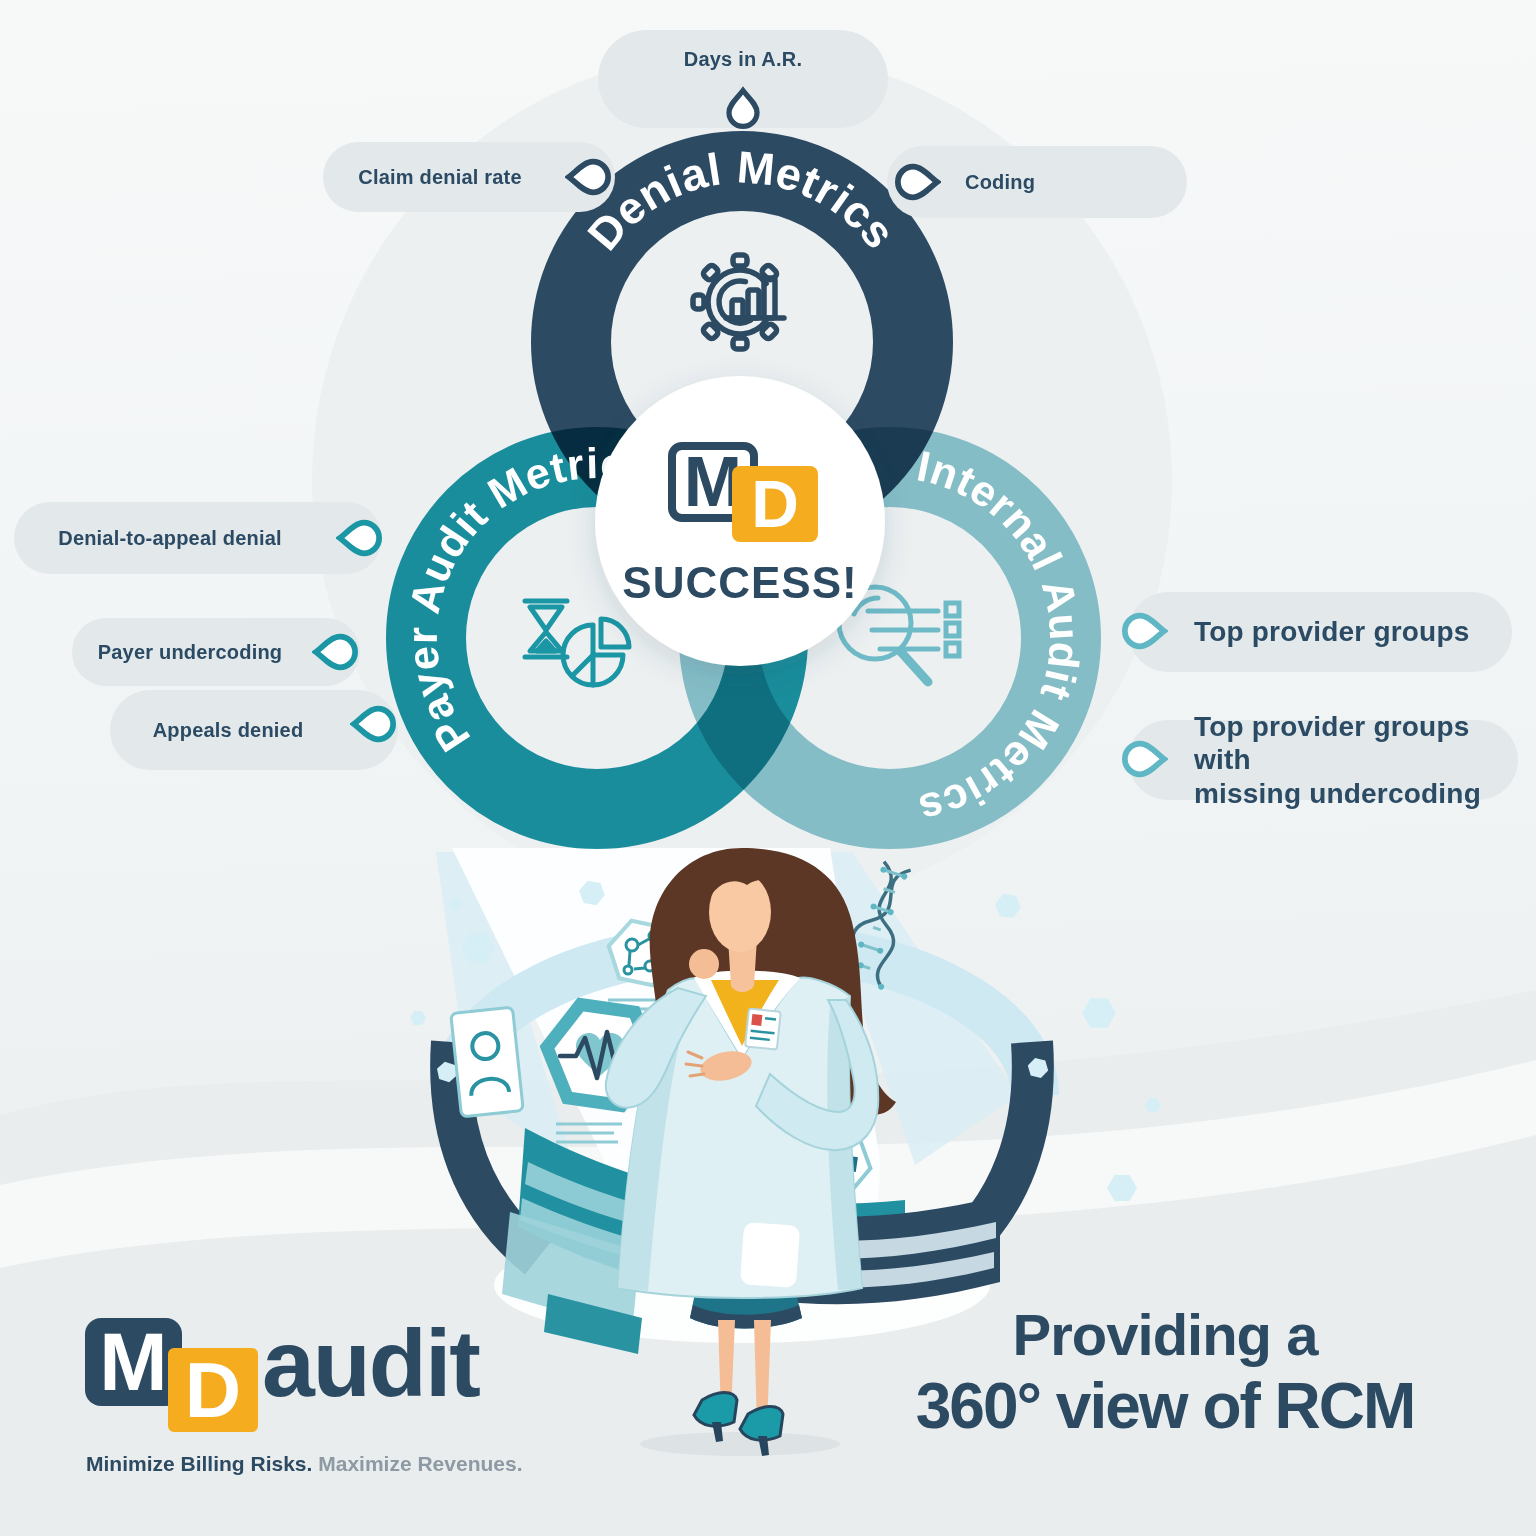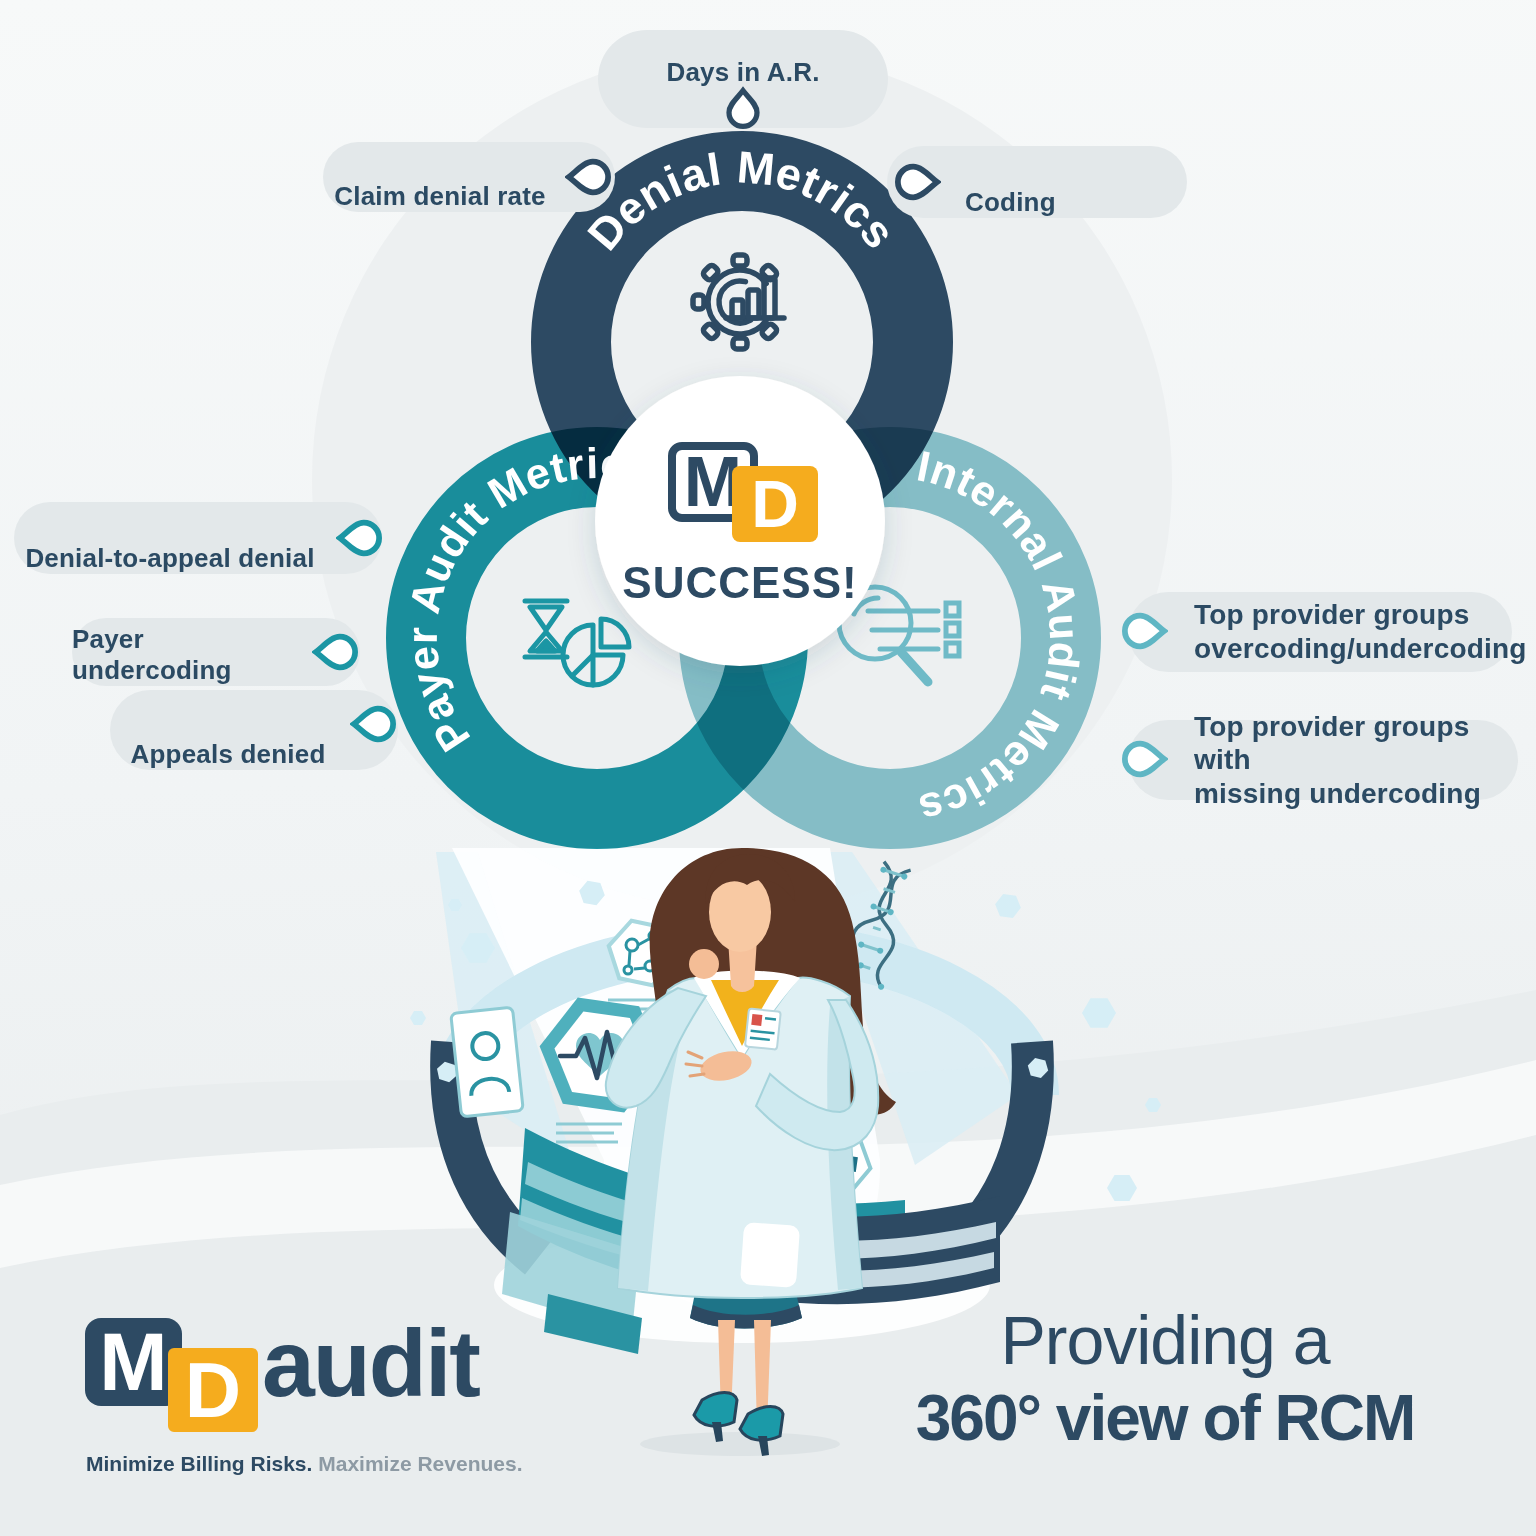--- a/index.html
+++ b/index.html
@@ -6,22 +6,22 @@
   body{
     width:1536px;height:1536px;position:relative;overflow:hidden;
     font-family:"Liberation Sans","DejaVu Sans",sans-serif;
     background:linear-gradient(178deg,#f7f9f9 0%,#f1f4f5 50%,#e8eced 100%);
   }
   #scene{position:absolute;left:0;top:0;z-index:1;}
 
   
   .pill{
     position:absolute;z-index:3;background:#e3e8ea;border-radius:60px;
-    display:flex;align-items:flex-end;color:#2b4a63;font-weight:bold;
-    font-size:26px;letter-spacing:.2px;box-sizing:border-box;
+    display:flex;align-items:center;color:#2b4a63;font-weight:bold;
+    font-size:20px;letter-spacing:.2px;box-sizing:border-box;
   }
   .pill .drop{position:absolute;width:46px;height:46px;}
   .drop svg{display:block;width:100%;height:100%;}
   .tip-left{transform:rotate(-90deg);}
   .tip-right{transform:rotate(90deg);}
 
   #pill-days{left:598px;top:30px;width:290px;height:98px;justify-content:center;padding-bottom:40px;}
   #pill-days .drop{left:50%;margin-left:-21px;bottom:-4px;width:42px;height:48px;}
   #pill-claim{left:323px;top:142px;width:292px;height:70px;justify-content:center;padding-right:58px;}
   #pill-claim .drop{right:4px;top:12px;}
@@ -74,21 +74,21 @@
   #logo-suffix{
     position:absolute;left:262px;top:1316px;z-index:4;
     color:#2d4a63;font-weight:bold;font-size:95px;letter-spacing:-2px;line-height:1;
   }
   #tagline{position:absolute;left:86px;top:1452px;z-index:4;font-size:21px;font-weight:bold;white-space:nowrap;}
   #tagline .t-bold{color:#2d4a63;}
   #tagline .t-light{color:#8d9aa4;}
 
   
   #headline{position:absolute;left:815px;top:1300px;width:700px;z-index:4;text-align:center;color:#2d4a63;}
-  #headline .h1line{font-size:68px;font-weight:400;letter-spacing:-1px;line-height:1.2;}
+  #headline .h1line{font-size:58px;font-weight:700;letter-spacing:-1px;line-height:1.2;}
   #headline .h2line{font-size:64px;font-weight:bold;letter-spacing:-2px;line-height:1.15;}
 </style>
 </head>
 <body>
 
 <svg id="scene" width="1536" height="1536" viewBox="0 0 1536 1536" xmlns="http://www.w3.org/2000/svg">
   <defs>
     <g id="hex">
         <polygon points="10,0 5,8.66 -5,8.66 -10,0 -5,-8.66 5,-8.66"></polygon>
       </g>
@@ -365,21 +365,20 @@
 <div class="pill" id="pill-appden">
   <span>Appeals denied</span>
   <span class="drop tip-left">
     <svg viewBox="0 0 48 48">
         <path d="M24 4 C18 12 8 20 8 29 A16 16 0 0 0 40 29 C40 20 30 12 24 4 Z" fill="#fff" stroke="#1b96a4" stroke-width="6"></path>
       </svg>
   </span>
 </div>
 <div class="pill two-line" id="pill-over">
   <span>Top provider groups</span>
-  <span>overcoding/undercoding</span>
   <span class="drop tip-right">
     <svg viewBox="0 0 48 48">
         <path d="M24 4 C18 12 8 20 8 29 A16 16 0 0 0 40 29 C40 20 30 12 24 4 Z" fill="#fff" stroke="#5fb6c4" stroke-width="6"></path>
       </svg>
   </span>
 </div>
 <div class="pill two-line" id="pill-missing">
   <span>Top provider groups with</span>
   <span>missing undercoding</span>
   <span class="drop tip-right">

